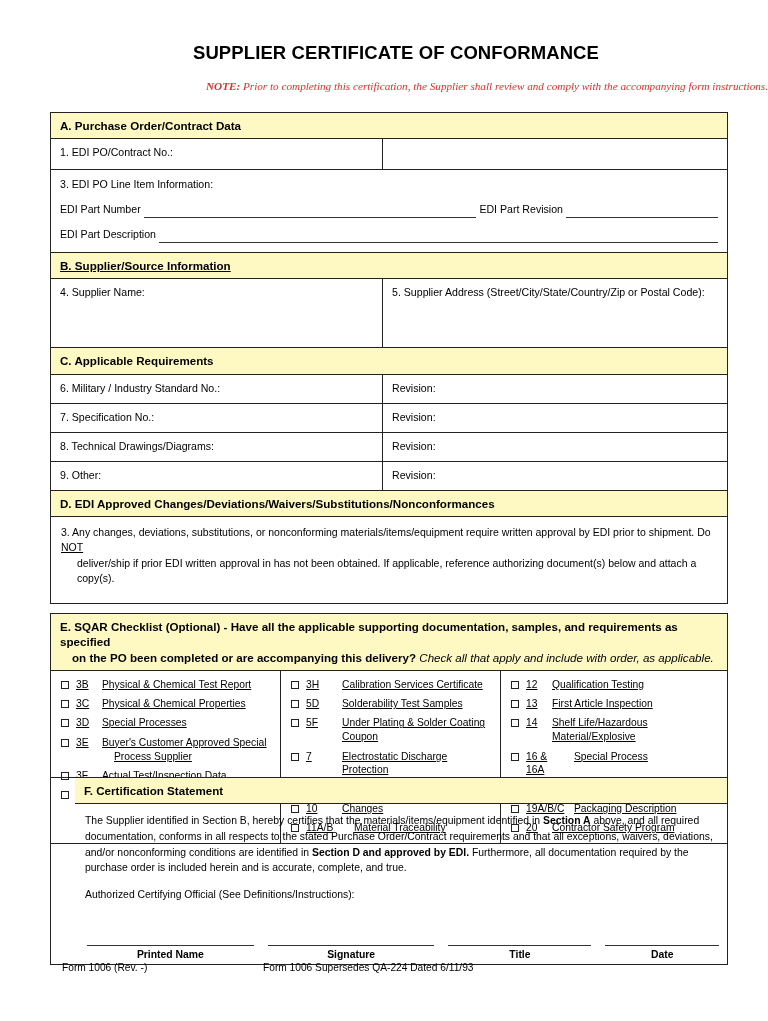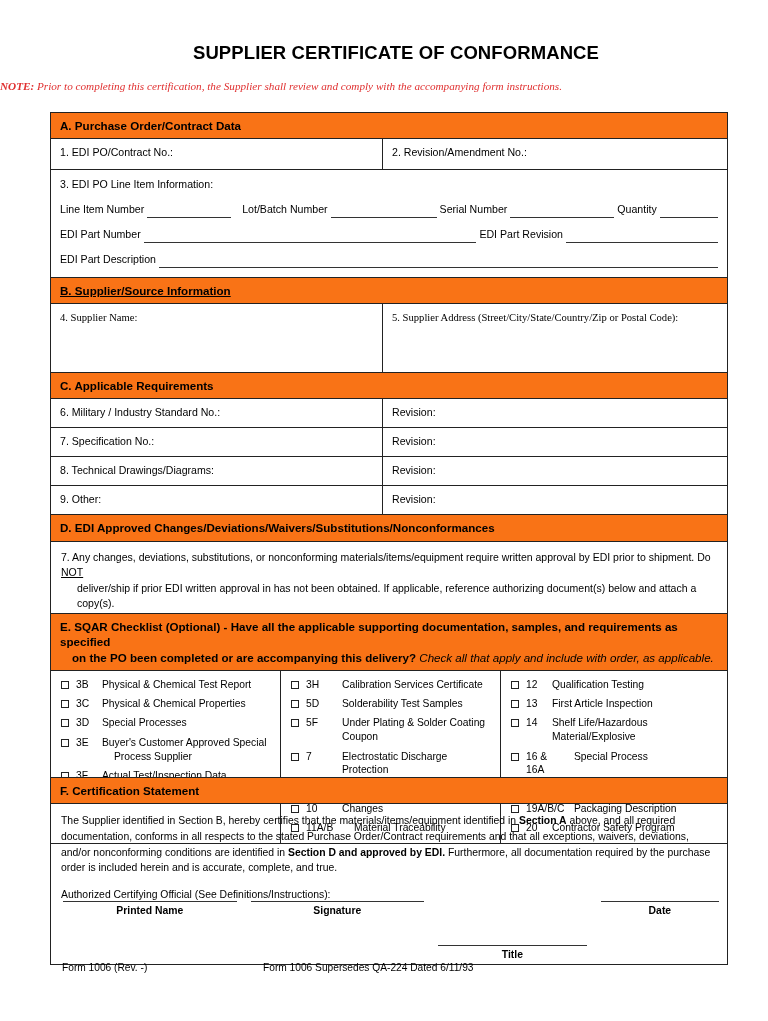--- a/index.html
+++ b/index.html
@@ -30,45 +30,45 @@
     width: 768px;
     text-align: center;
     font-size: 18.5px;
     font-weight: bold;
     letter-spacing: 0.1px;
   }
   .note-line {
     position: absolute;
     left: 0; top: 80px;
     width: 768px;
-    text-align: left;
+    text-align: right;
     font-family: "Liberation Serif", serif;
     font-style: italic;
     font-size: 11.2px;
     color: #e03030;
   }
   .note-line .note-lead {
     font-weight: bold;
     font-style: italic;
   }
 
   
   .form-block {
     position: absolute;
     left: 50px;
     width: 678px;
     box-sizing: border-box;
     border: 1.6px solid #222;
   }
   #blockTop   { top: 112px; }
   #blockE     { top: 613px; }
-  #blockF     { top: 777px; }
+  #blockF     { top: 777px; padding-left: 24px; }
 
   .sec-head {
-    background: #f97316;
+    background: #fef9c3;
     border-bottom: 1.4px solid #222;
     font-size: 11.6px;
     font-weight: bold;
     padding: 5px 9px 5px 9px;
     line-height: 1.32;
     box-sizing: border-box;
   }
   .sec-head .reg { font-weight: normal; font-style: italic; }
 
   .row {
@@ -81,21 +81,21 @@
     box-sizing: border-box;
     padding: 6px 9px;
     font-size: 10.6px;
     line-height: 1.5;
   }
   .cell.left  { width: 332px; border-right: 1.3px solid #222; }
   .cell.right { width: 344px; }
   .cell.full  { width: 676px; }
 
   .h-tall   { min-height: 30px; }
-  .h-name   { min-height: 68px; font-family: Liberation Serif, serif; }
+  .h-name   { min-height: 68px; }
   .h-req    { min-height: 28px; }
 
   
   .item3 { padding: 7px 9px 9px 9px; }
   .item3 .lbl { font-size: 10.6px; }
   .fill-row {
     display: flex;
     align-items: flex-end;
     margin-top: 9px;
     font-size: 10.6px;
@@ -120,21 +120,21 @@
     padding: 8px 10px 0 10px;
     font-size: 10.5px;
     line-height: 1.48;
     min-height: 86px;
     box-sizing: border-box;
   }
   .d-body .indent { padding-left: 16px; display: block; }
   .u { text-decoration: underline; }
 
   
-  .chk-wrap { display: flex; }
+  .chk-wrap { display: flex; text-decoration: underline; }
   .chk-col {
     box-sizing: border-box;
     padding: 7px 6px 8px 10px;
     font-size: 10.3px;
   }
   .chk-col.c1 { width: 230px; border-right: 1.3px solid #222; }
   .chk-col.c2 { width: 220px; border-right: 1.3px solid #222; }
   .chk-col.c3 { width: 226px; }
   .chk-item {
     display: flex;
@@ -193,21 +193,21 @@
     border-top: 1.1px solid #333;
     height: 0;
   }
   .sig-cell .cap {
     font-size: 10.4px;
     font-weight: bold;
     padding-top: 3px;
   }
   .sc1 { width: 196px; }
   .sc2 { width: 196px; }
-  .sc3 { width: 170px; margin-top: 44px; }
+  .sc3 { width: 170px; }
   .sc4 { width: 124px; }
 
   
   .footer {
     position: absolute;
     top: 962px;
     left: 0;
     width: 768px;
     font-size: 10.2px;
   }
@@ -226,39 +226,26 @@
   </div>
 
   <div class="form-block" id="blockTop">
 
     <div class="sec-head">A. Purchase Order/Contract Data</div>
 
     <div class="row">
       <div class="cell left h-tall">
         <span>1. EDI PO/Contract No.:</span>
       </div>
-      <div class="cell right h-tall">
-        <span>2. Revision/Amendment No.:</span>
-      </div>
     </div>
 
     <div class="row last">
       <div class="cell full item3">
         <div class="lbl">3. EDI PO Line Item Information:</div>
 
-        <div class="fill-row">
-          <span class="t">Line Item Number</span>
-          <span class="rule w1"></span>
-          <span class="t" style="padding-left:8px;">Lot/Batch Number</span>
-          <span class="rule w2"></span>
-          <span class="t">Serial Number</span>
-          <span class="rule w3"></span>
-          <span class="t">Quantity</span>
-          <span class="rule w4"></span>
-        </div>
 
         <div class="fill-row">
           <span class="t">EDI Part Number</span>
           <span class="rule wpart"></span>
           <span class="t">EDI Part Revision</span>
           <span class="rule wrev"></span>
         </div>
 
         <div class="fill-row">
           <span class="t">EDI Part Description</span>
@@ -309,21 +296,21 @@
         <span>9. Other:</span>
       </div>
       <div class="cell right h-req">
         <span>Revision:</span>
       </div>
     </div>
 
     <div class="sec-head" style="border-top:1.4px solid #222;">D. EDI Approved Changes/Deviations/Waivers/Substitutions/Nonconformances</div>
 
     <div class="d-body">
-      <span>7. Any changes, deviations, substitutions, or nonconforming materials/items/equipment require written approval by EDI prior to shipment. Do </span><span class="u">NOT</span>
+      <span>3. Any changes, deviations, substitutions, or nonconforming materials/items/equipment require written approval by EDI prior to shipment. Do </span><span class="u">NOT</span>
       <span class="indent">deliver/ship if prior EDI written approval in has not been obtained.  If applicable, reference authorizing document(s) below and attach a copy(s).</span>
     </div>
   </div>
 
   <div class="form-block" id="blockE">
     <div class="sec-head">
       <div>E. SQAR Checklist (Optional) - Have all the applicable supporting documentation, samples, and requirements as specified</div>
       <div style="padding-left:12px;">
         <span>on the PO been completed or are accompanying this delivery?</span><span class="reg"> Check all that apply and include with order, as applicable.</span>
       </div>

